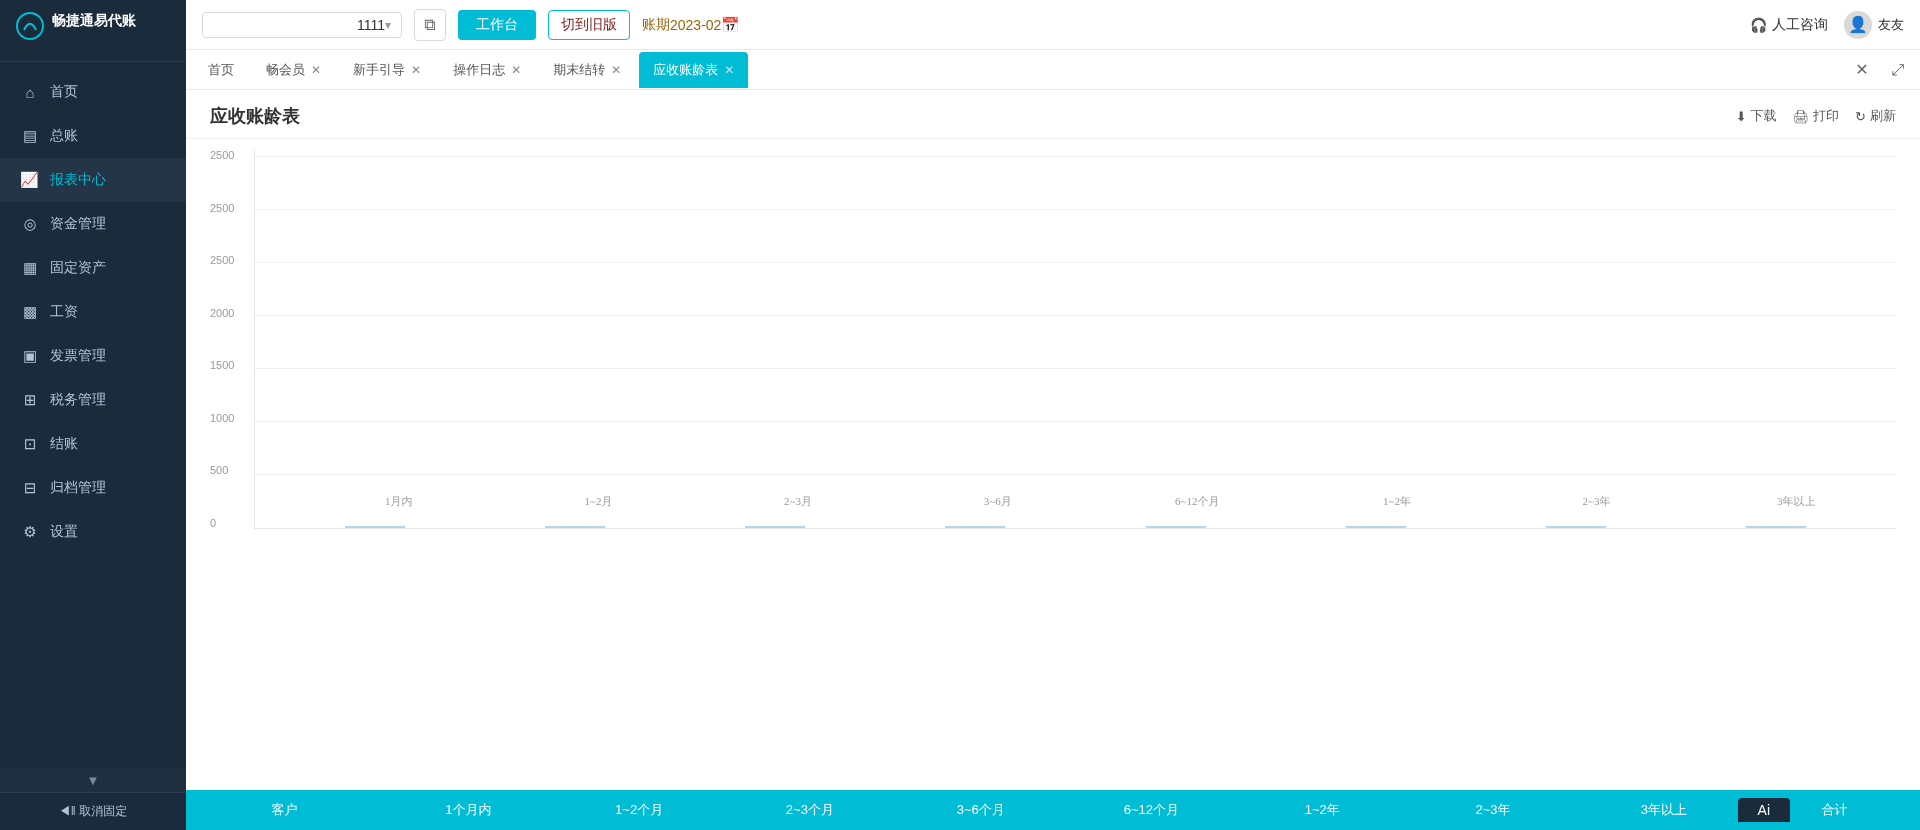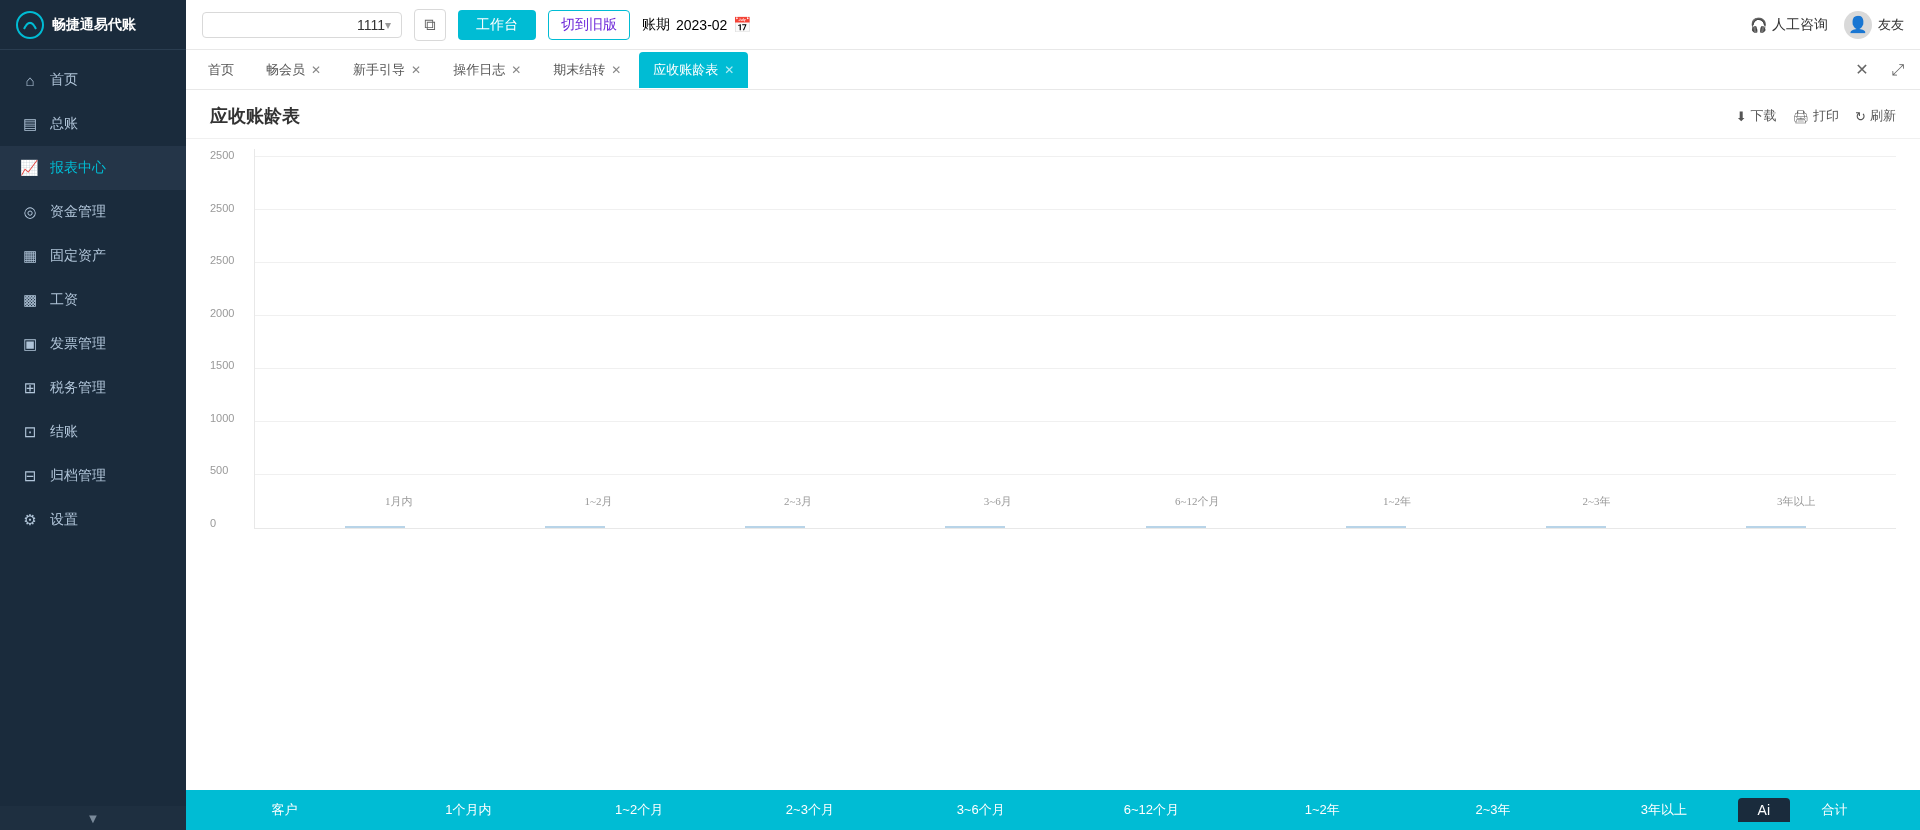--- a/index.html
+++ b/index.html
@@ -12,23 +12,23 @@
       background: #1a2b3c;
       display: flex;
       flex-direction: column;
       height: 830px;
       color: #ccc;
     }
     .sidebar-logo {
       height: 50px;
       background: #1a2b3c;
       display: flex;
-      align-items: center;
       padding: 0 16px;
       border-bottom: 1px solid #2a3d50;
+      margin-top: 12px;
     }
     .sidebar-logo-icon {
       width: 28px;
       height: 28px;
       margin-right: 8px;
     }
     .sidebar-logo-text {
       color: #fff;
       font-size: 14px;
       font-weight: bold;
@@ -123,32 +123,32 @@
       background: #00bcd4;
       color: #fff;
       border: none;
       border-radius: 4px;
       padding: 6px 18px;
       font-size: 14px;
       cursor: pointer;
     }
     .switch-btn {
       border: 1px solid #00bcd4;
-      color: #6d28d9;
+      color: #7f1d1d;
       background: #fff;
       border-radius: 4px;
       padding: 5px 12px;
       font-size: 14px;
       cursor: pointer;
     }
     .period-info {
       display: flex;
       align-items: center;
-      gap: 6px;
-      color: #000000;
+      gap: 0;
+      color: #a16207;
       font-size: 14px;
       text-align: center;
     }
     .header-right {
       margin-left: auto;
       display: flex;
       align-items: center;
       gap: 16px;
     }
     .consult-btn {
@@ -470,20 +470,23 @@
     <div class="nav-item">
       <span class="nav-icon">⚙</span>
       <span>设置</span>
     </div>
   </div>
 
   <div class="sidebar-scroll">
     <span>▼</span>
   </div>
 
+  <div class="cancel-fixed">
+    <span>◀‖ 取消固定</span>
+  </div>
 </div>
 
 <div class="main">
 
   <div class="header">
     <div class="company-selector">
       <span class="company-name">1111</span>
       <span class="chevron-icon">▾</span>
     </div>
 

